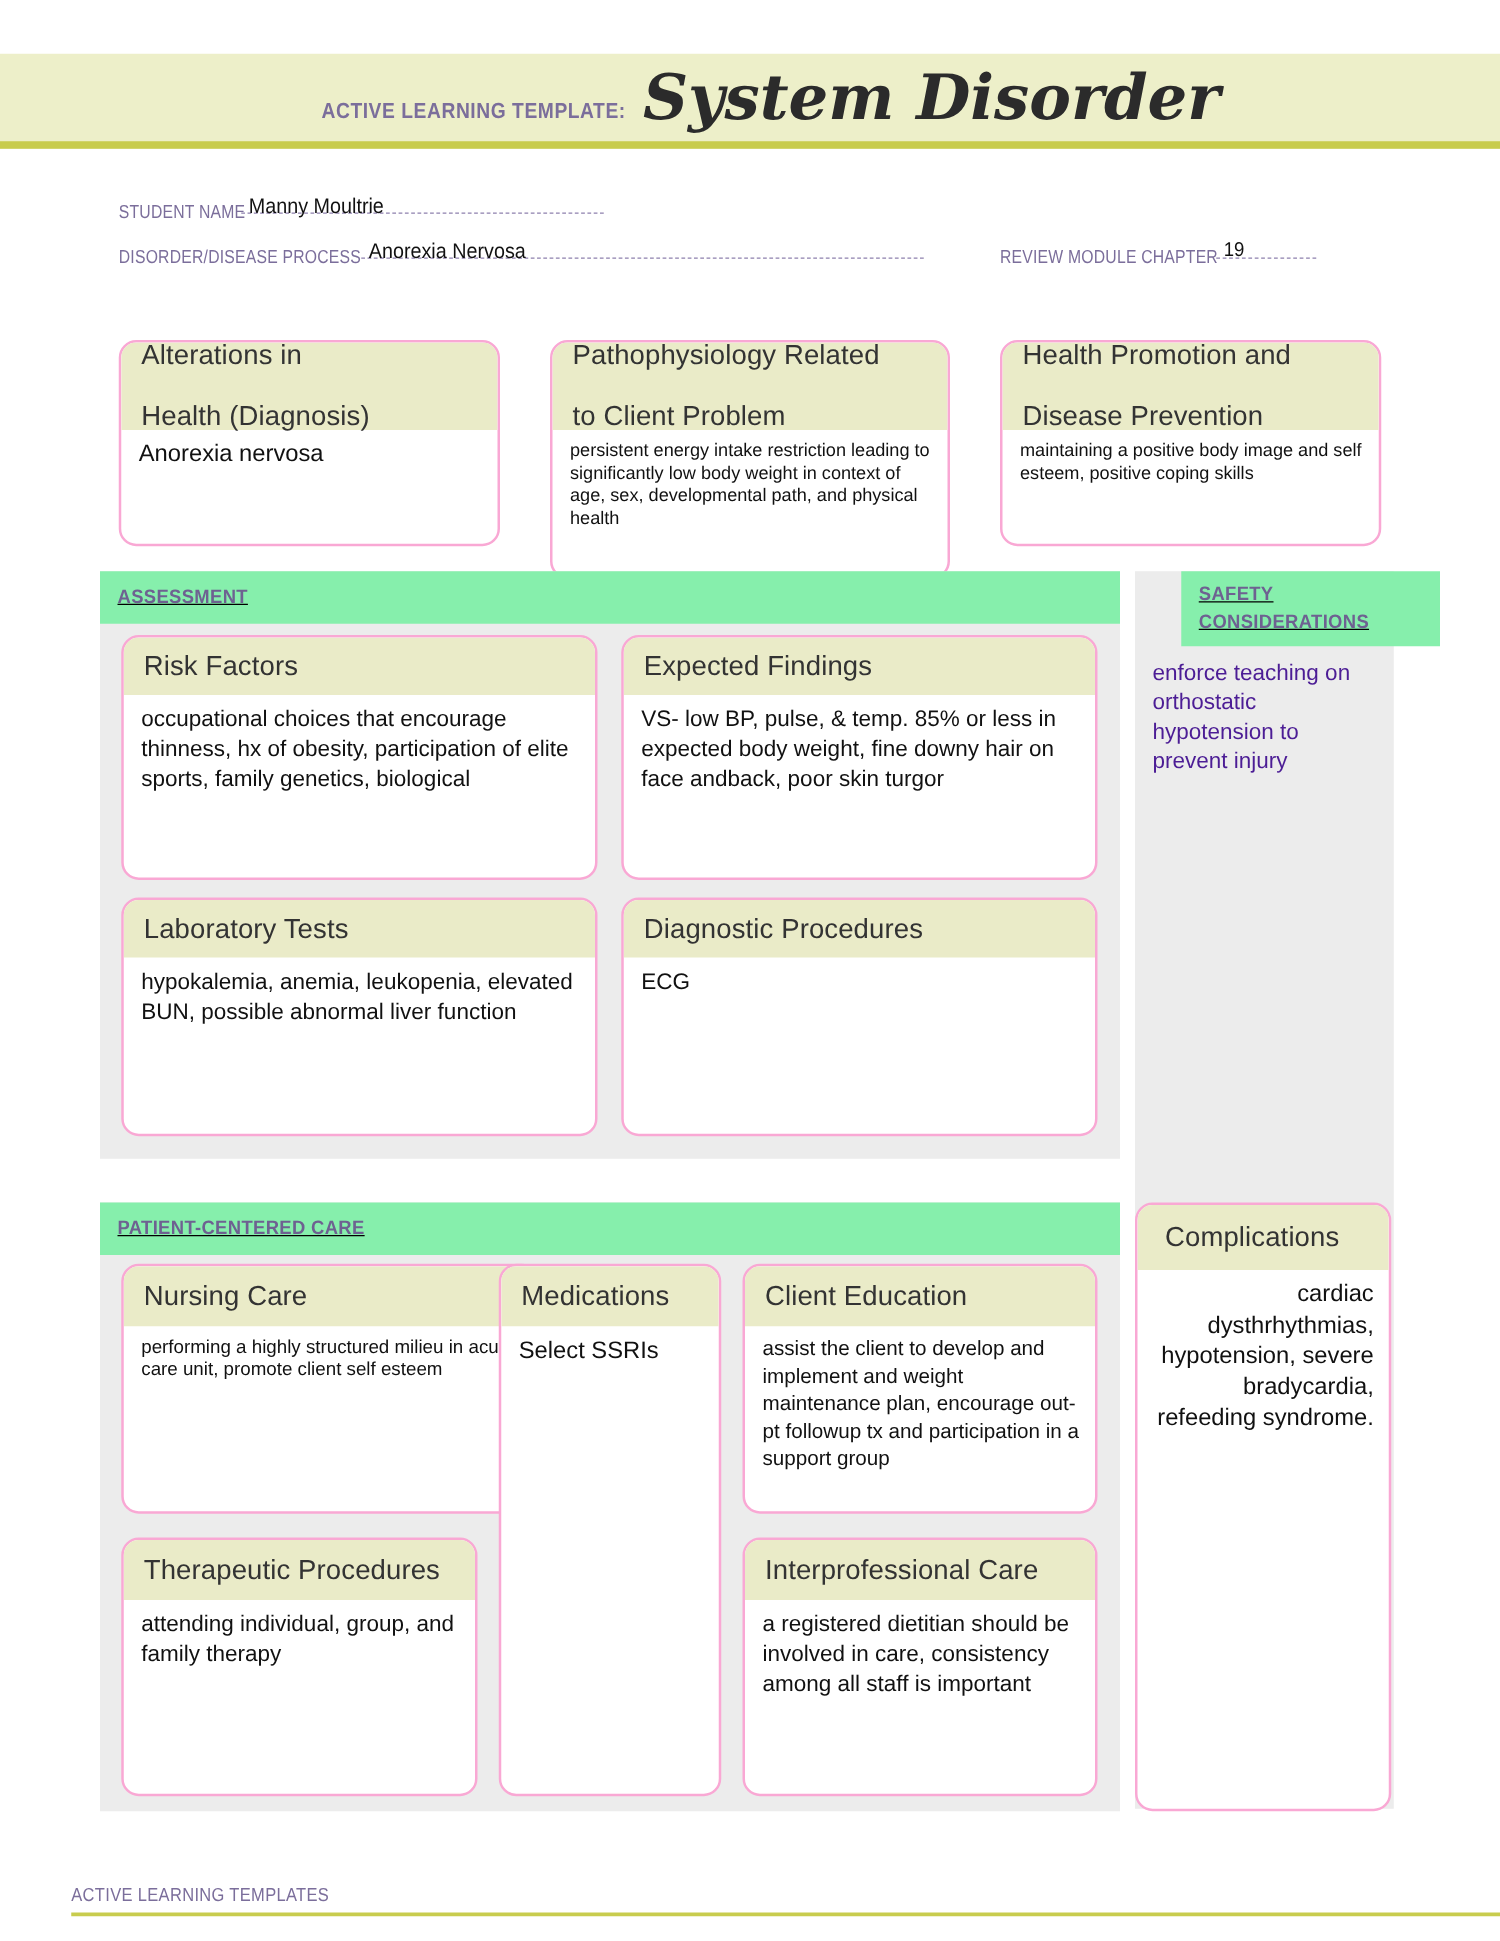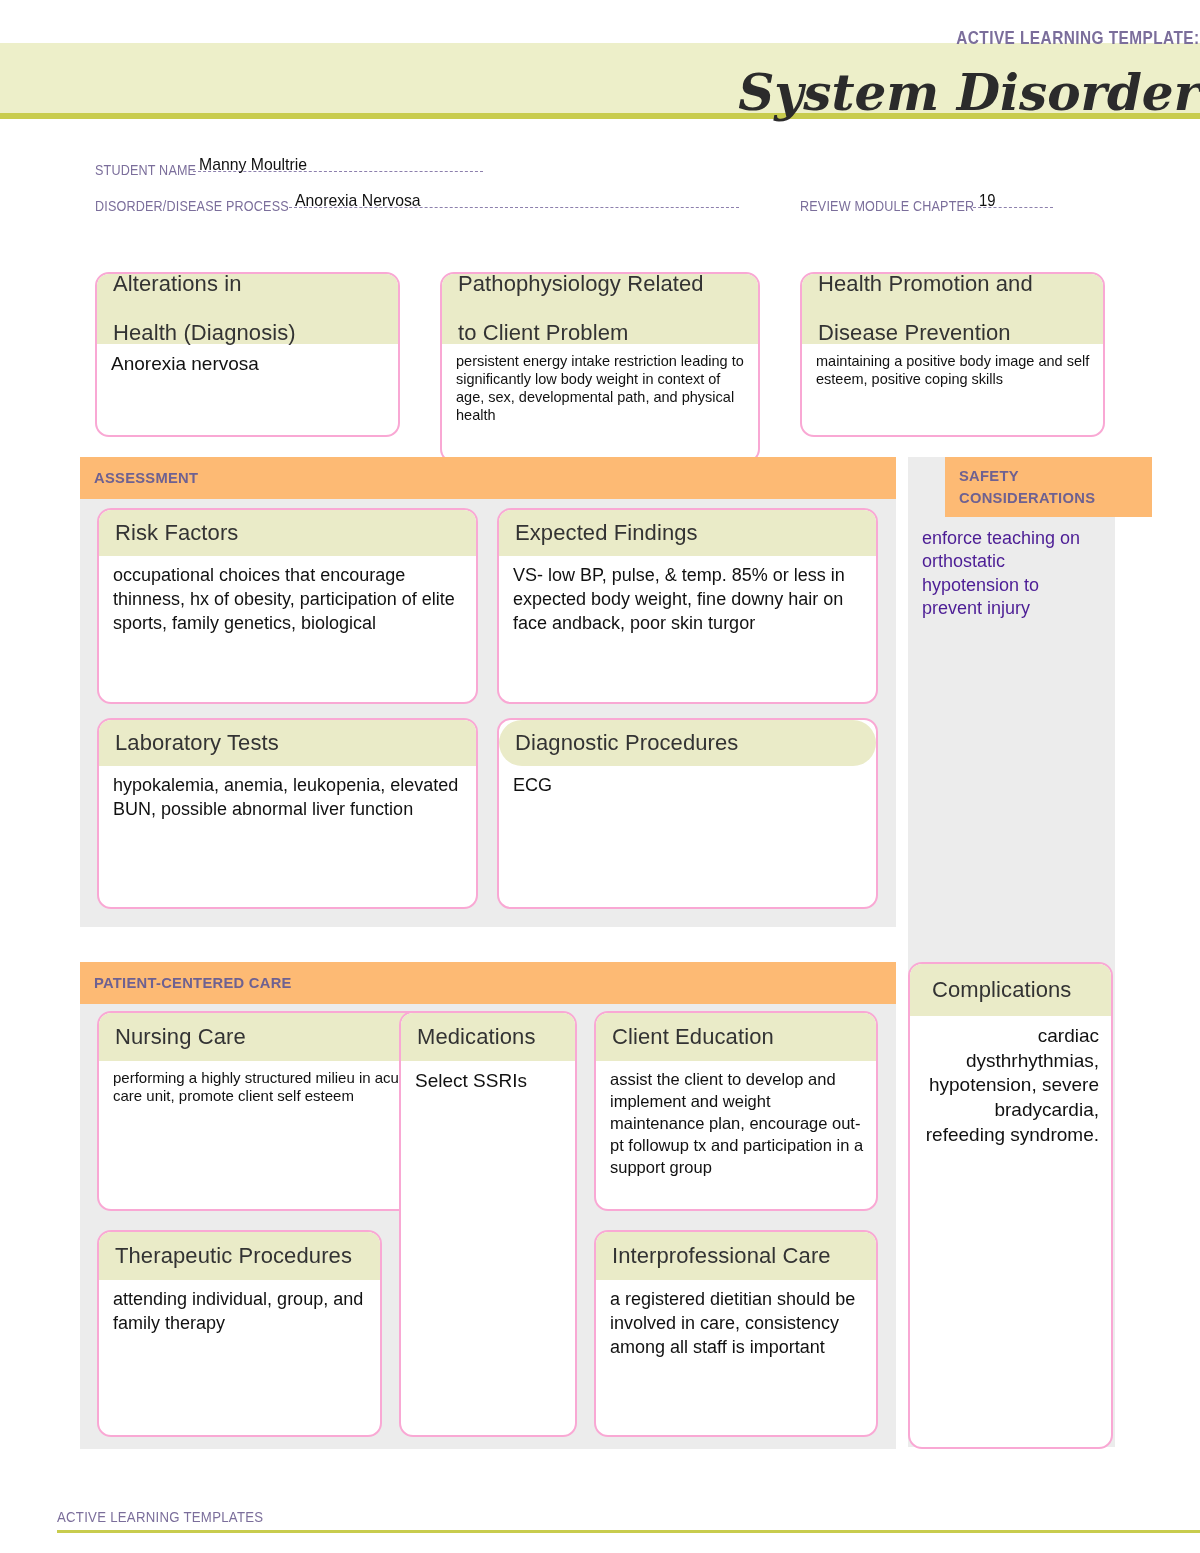--- a/index.html
+++ b/index.html
@@ -14,21 +14,21 @@
 
   
   .banner{
     position:absolute;left:0;top:43px;width:1200px;height:76px;
     background:#EDEFC9;
     border-bottom:6px solid #C8CC4E;
     box-sizing:border-box;
   }
   .banner-inner{
     position:absolute;left:0;top:0;width:1200px;height:70px;
-    display:flex;align-items:flex-end;justify-content:center;flex-direction:column;
+    display:flex;align-items:flex-end;justify-content:center;
   }
   .alt-label{
     font-size:17.5px;font-weight:bold;letter-spacing:.5px;
     color:#7B6E9B;
     transform:scaleX(.88);
     transform-origin:right bottom;
     margin-bottom:14px;
     white-space:nowrap;
   }
   .alt-title{
@@ -87,24 +87,25 @@
   .card-body.small{font-size:14.5px;line-height:1.25;}
   .card-body.tight{font-size:15px;line-height:1.22;}
 
   
   .panel{
     position:absolute;
     background:#ECECEC;
     box-sizing:border-box;
   }
   .panel-head{
-    background:#fdba74;
+    background:#86efac;
     box-sizing:border-box;
     display:flex;align-items:center;
     padding-left:14px;
+    text-decoration:underline;
   }
   .panel-head span{
     font-size:15.5px;font-weight:bold;color:#6E6191;
     letter-spacing:.3px;
     transform:scaleX(.95);transform-origin:left center;
   }
   .panel-head.stack{align-items:flex-start;padding-top:8px;flex-direction:column;}
   .panel-head.stack span{line-height:1.45;}
 
   .side-body{
@@ -211,21 +212,21 @@
 </div>
 
 <div class="card" style="left:97px;top:718px;width:381px;height:191px;">
   <div class="card-head" style="height:46px;">
     <span>Laboratory Tests</span>
   </div>
   <div class="card-body" style="font-size:18px;line-height:1.32;">hypokalemia, anemia, leukopenia, elevated BUN, possible abnormal liver function</div>
 </div>
 
 <div class="card" style="left:497px;top:718px;width:381px;height:191px;">
-  <div class="card-head" style="height:46px;border-radius:23px;">
+  <div class="card-head" style="height:46px;">
     <span>Diagnostic Procedures</span>
   </div>
   <div class="card-body" style="font-size:18px;line-height:1.32;">ECG</div>
 </div>
 
 <div class="panel" style="left:80px;top:962px;width:816px;height:487px;">
   <div class="panel-head" style="height:42px;width:816px;">
     <span>PATIENT-CENTERED CARE</span>
   </div>
 </div>

